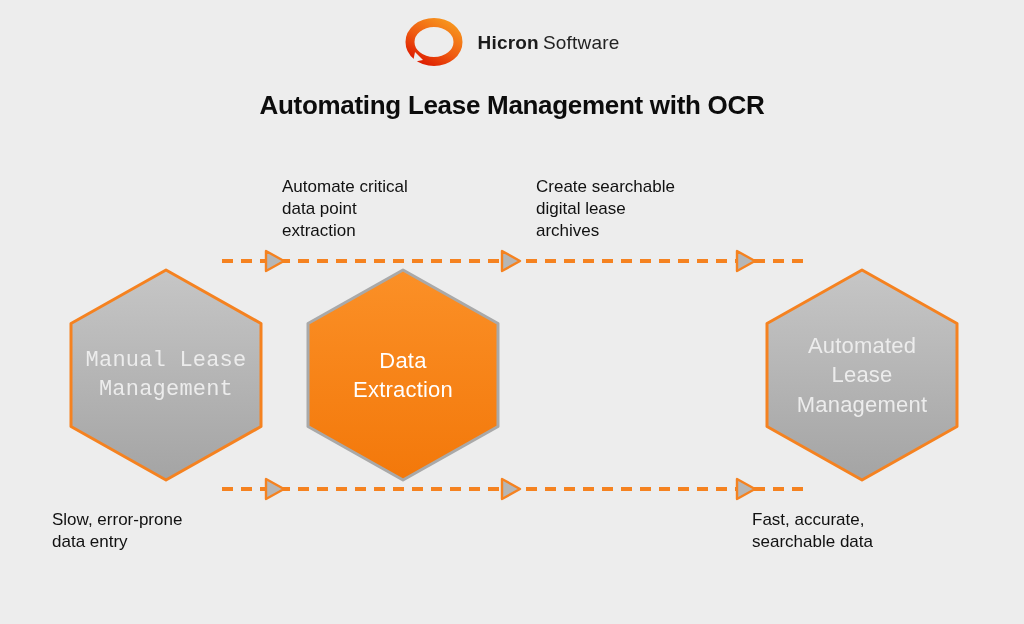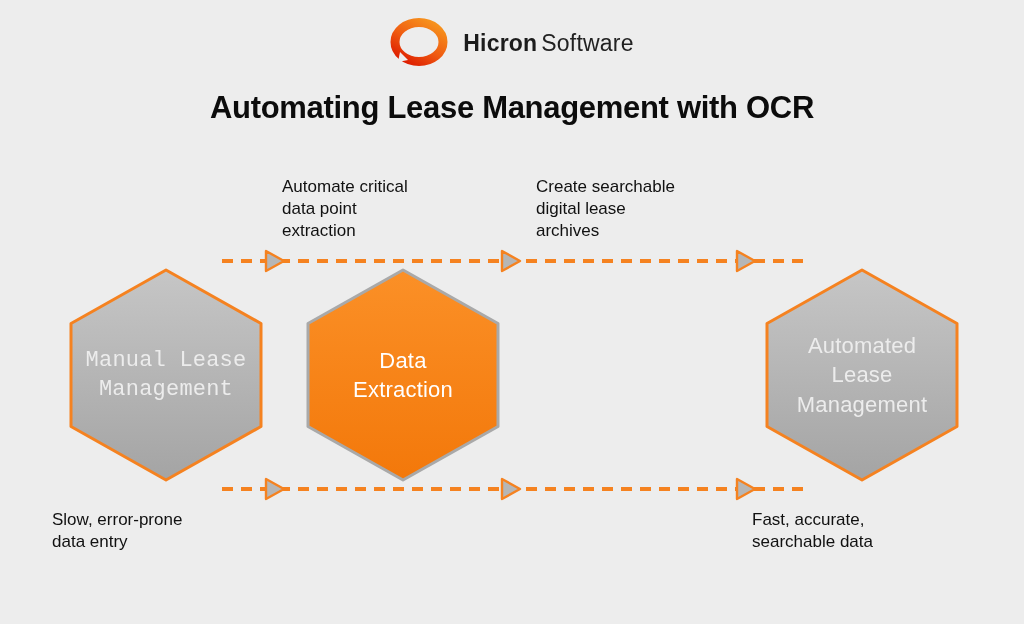--- a/index.html
+++ b/index.html
@@ -8,27 +8,27 @@
     width:1024px;height:624px;
     background:#ededed;
     font-family:"Liberation Sans", sans-serif;
     overflow:hidden;
   }
   
   .logo-row{
     position:absolute;top:18px;left:0;width:100%;
     display:flex;justify-content:center;align-items:center;gap:15px;
   }
-  .logo-text{font-size:23px;color:#1c1c1c;letter-spacing:.2px;}
+  .logo-text{font-size:19px;color:#1c1c1c;letter-spacing:.2px;}
   .logo-text .b{font-weight:700;}
   .logo-text .r{font-weight:400;margin-left:4px;color:#222;}
   
   .title{
     position:absolute;top:90px;left:0;width:100%;
-    text-align:center;font-size:31px;font-weight:700;color:#0c0c0c;
+    text-align:center;font-size:26px;font-weight:700;color:#0c0c0c;
     letter-spacing:-0.3px;margin:0;
   }
   
   .annotation{
     position:absolute;width:220px;text-align:left;
     font-size:17px;line-height:1.3;color:#111;
     white-space:pre-line;
   }
   .ann-top-1{left:282px;top:176px;}
   .ann-top-2{left:536px;top:176px;}

